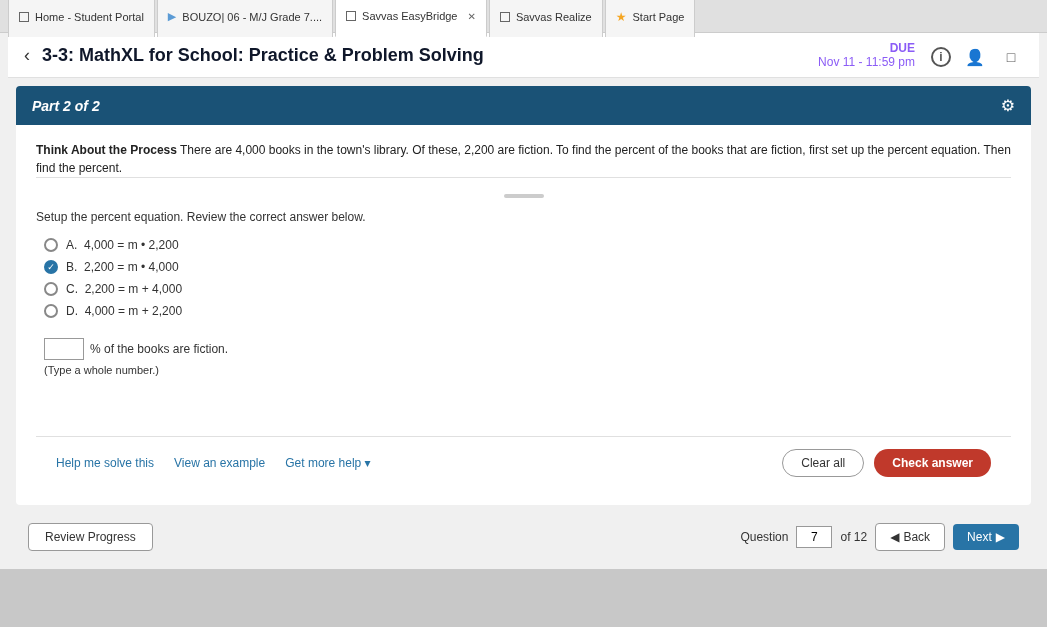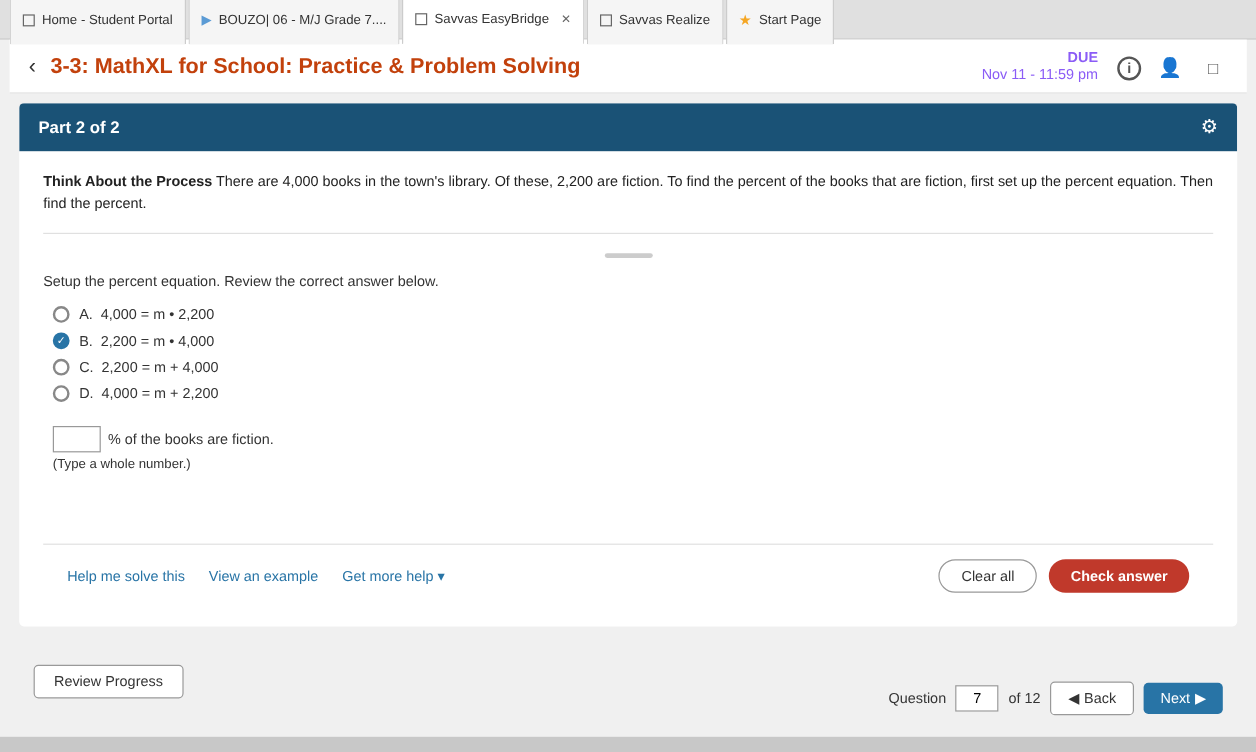--- a/index.html
+++ b/index.html
@@ -92,21 +92,21 @@
     }
 
     .breadcrumb-text {
       font-size: 11px;
       color: #666;
     }
 
     .page-title {
       font-size: 18px;
       font-weight: bold;
-      color: #c2410c;
+      color: #0f172a;
     }
 
     .due-section {
       text-align: right;
       font-size: 12px;
       color: #8b5cf6;
     }
 
     .header-icons {
       display: flex;
@@ -139,38 +139,39 @@
       color: white;
       padding: 10px 16px;
       display: flex;
       justify-content: space-between;
       align-items: center;
     }
 
     .card-header-title {
       font-size: 14px;
       font-weight: bold;
+      font-style: italic;
     }
 
     .gear-icon {
       font-size: 16px;
       cursor: pointer;
     }
 
     .card-body {
       padding: 16px 20px;
     }
 
     .think-about {
       font-size: 12px;
       line-height: 1.5;
       color: #222;
       margin-bottom: 16px;
       border-bottom: 1px solid #e0e0e0;
-      padding-bottom: 16px;
+      padding-bottom: 0;
     }
 
     .think-about strong {
       font-weight: bold;
     }
 
     .setup-instruction {
       font-size: 12px;
       color: #333;
       margin-bottom: 14px;
@@ -308,21 +309,20 @@
       cursor: pointer;
       color: #333;
     }
 
     .question-nav {
       display: flex;
       align-items: center;
       gap: 8px;
       font-size: 12px;
       color: #333;
-      margin-top: 28px;
     }
 
     .question-number {
       border: 1px solid #999;
       padding: 3px 8px;
       background: white;
       font-size: 12px;
     }
 
     .btn-back {

